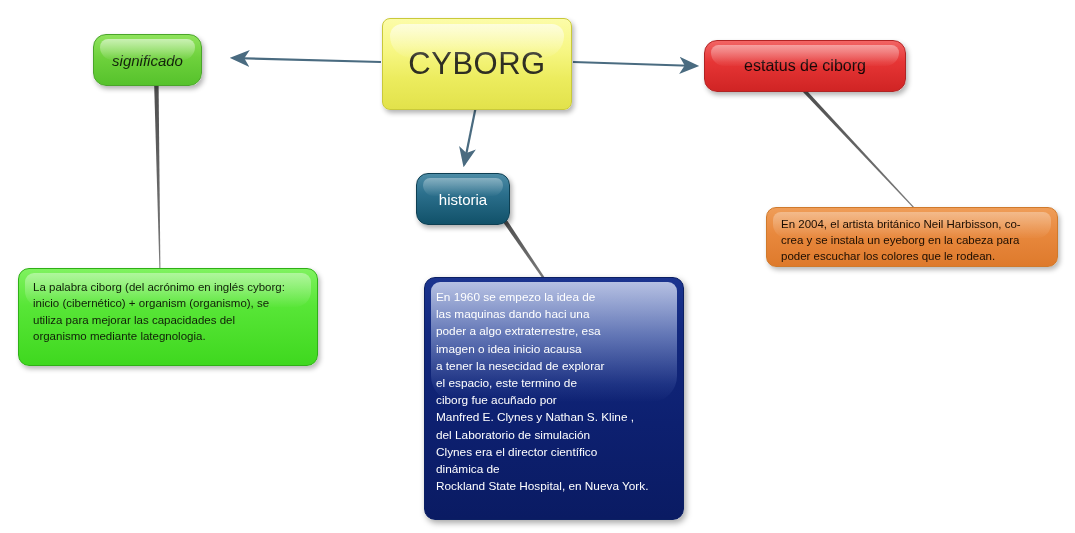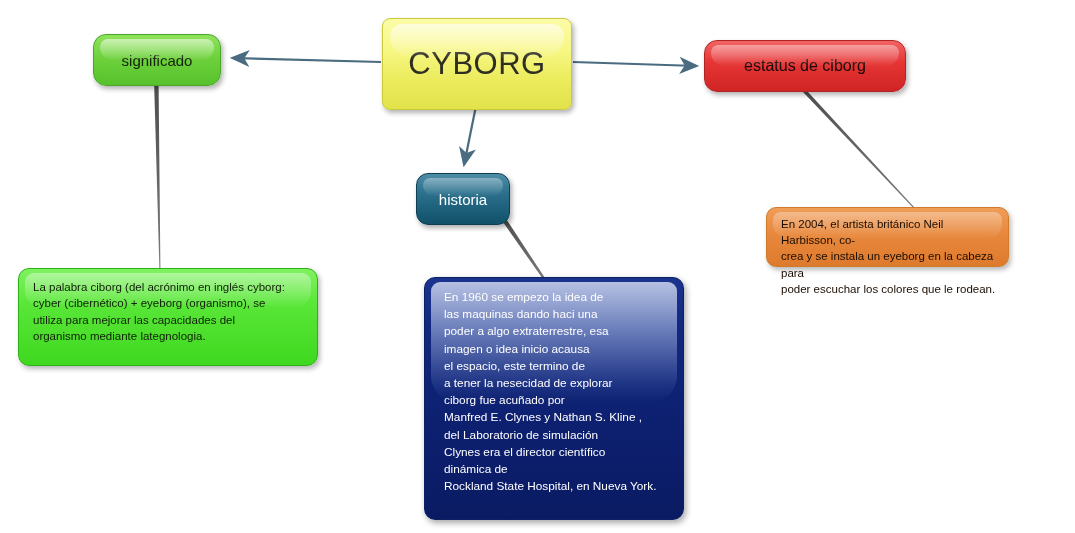--- a/index.html
+++ b/index.html
@@ -66,26 +66,27 @@
     height: 34px;
     border-radius: 12px 12px 22px 22px;
     background: linear-gradient(180deg, rgba(255,255,255,0.62), rgba(255,255,255,0.04));
     pointer-events: none;
   }
 
   
   .node-green {
     left: 93px;
     top: 34px;
-    width: 128px;
+    width: 109px;
     height: 52px;
     border-radius: 13px;
     border: 1.5px solid #4aa52a;
     background: linear-gradient(180deg, #8fe35c 0%, #6ed13c 45%, #56c22c 100%);
     box-shadow: 2px 3px 5px rgba(0,0,0,0.30);
+    font-style: italic;
   }
   .node-green .label {
     font-size: 15px;
     color: #12210a;
   }
   .node-green .gloss {
     position: absolute;
     left: 6px;
     right: 6px;
     top: 4px;
@@ -181,21 +182,21 @@
   }
   .box-greentext p {
     font-size: 11.5px;
     line-height: 16.3px;
     color: #101f08;
   }
 
   .box-orange {
     left: 766px;
     top: 207px;
-    width: 243px;
+    width: 292px;
     height: 60px;
     border-radius: 10px;
     border: 1.5px solid #d07a2c;
     background: linear-gradient(180deg, #ef9d58 0%, #e8883d 45%, #de7a2c 100%);
     box-shadow: 2px 3px 5px rgba(0,0,0,0.28);
     padding: 8px 12px 6px 14px;
   }
   .box-orange .gloss {
     position: absolute;
     left: 6px;
@@ -214,21 +215,21 @@
 
   .box-navy {
     left: 424px;
     top: 277px;
     width: 260px;
     height: 243px;
     border-radius: 11px;
     border: 1.5px solid #0b1f63;
     background: linear-gradient(180deg, #1b348f 0%, #12287e 22%, #0d2070 60%, #0a1b63 100%);
     box-shadow: 2px 3px 6px rgba(0,0,0,0.35);
-    padding: 11px 10px 8px 19px;
+    padding: 11px 10px 8px 11px;
   }
   .box-navy .gloss {
     position: absolute;
     left: 6px;
     right: 6px;
     top: 4px;
     height: 120px;
     border-radius: 9px 9px 26px 26px;
     background: linear-gradient(180deg, rgba(225,232,250,0.78) 0%, rgba(170,188,232,0.52) 45%, rgba(110,135,205,0.16) 85%, rgba(110,135,205,0.0) 100%);
     z-index: 1;
@@ -297,21 +298,21 @@
 
   <div class="node node-teal">
     <span class="gloss"></span>
     <span class="label">historia</span>
   </div>
 
   <div class="textbox box-greentext">
     <span class="gloss"></span>
     <div class="lines">
       <p>La palabra ciborg (del acrónimo en inglés cyborg:</p>
-      <p>cyber (cibernético) + eyeborg (organismo), se</p>
+      <p>inicio (cibernético) + organism (organismo), se</p>
       <p>utiliza para mejorar las capacidades del</p>
       <p>organismo mediante lategnologia.</p>
     </div>
   </div>
 
   <div class="textbox box-orange">
     <span class="gloss"></span>
     <div class="lines">
       <p>En 2004, el artista británico Neil Harbisson, co-</p>
       <p>crea y se instala un eyeborg en la cabeza para</p>
@@ -319,22 +320,22 @@
     </div>
   </div>
 
   <div class="textbox box-navy">
     <span class="gloss"></span>
     <div class="lines">
       <p>En 1960 se empezo la idea de</p>
       <p>las maquinas dando haci una</p>
       <p>poder a algo extraterrestre, esa</p>
       <p> imagen o idea inicio acausa</p>
+      <p>a tener la nesecidad de explorar</p>
       <p> el espacio, este termino de</p>
-      <p>a tener la nesecidad de explorar</p>
       <p>ciborg fue acuñado por</p>
       <p>Manfred E. Clynes y Nathan S. Kline ,</p>
       <p>del Laboratorio de simulación</p>
       <p>Clynes era el director científico</p>
       <p>dinámica de</p>
       <p>Rockland State Hospital, en Nueva York.</p>
     </div>
   </div>
 
 </div>

